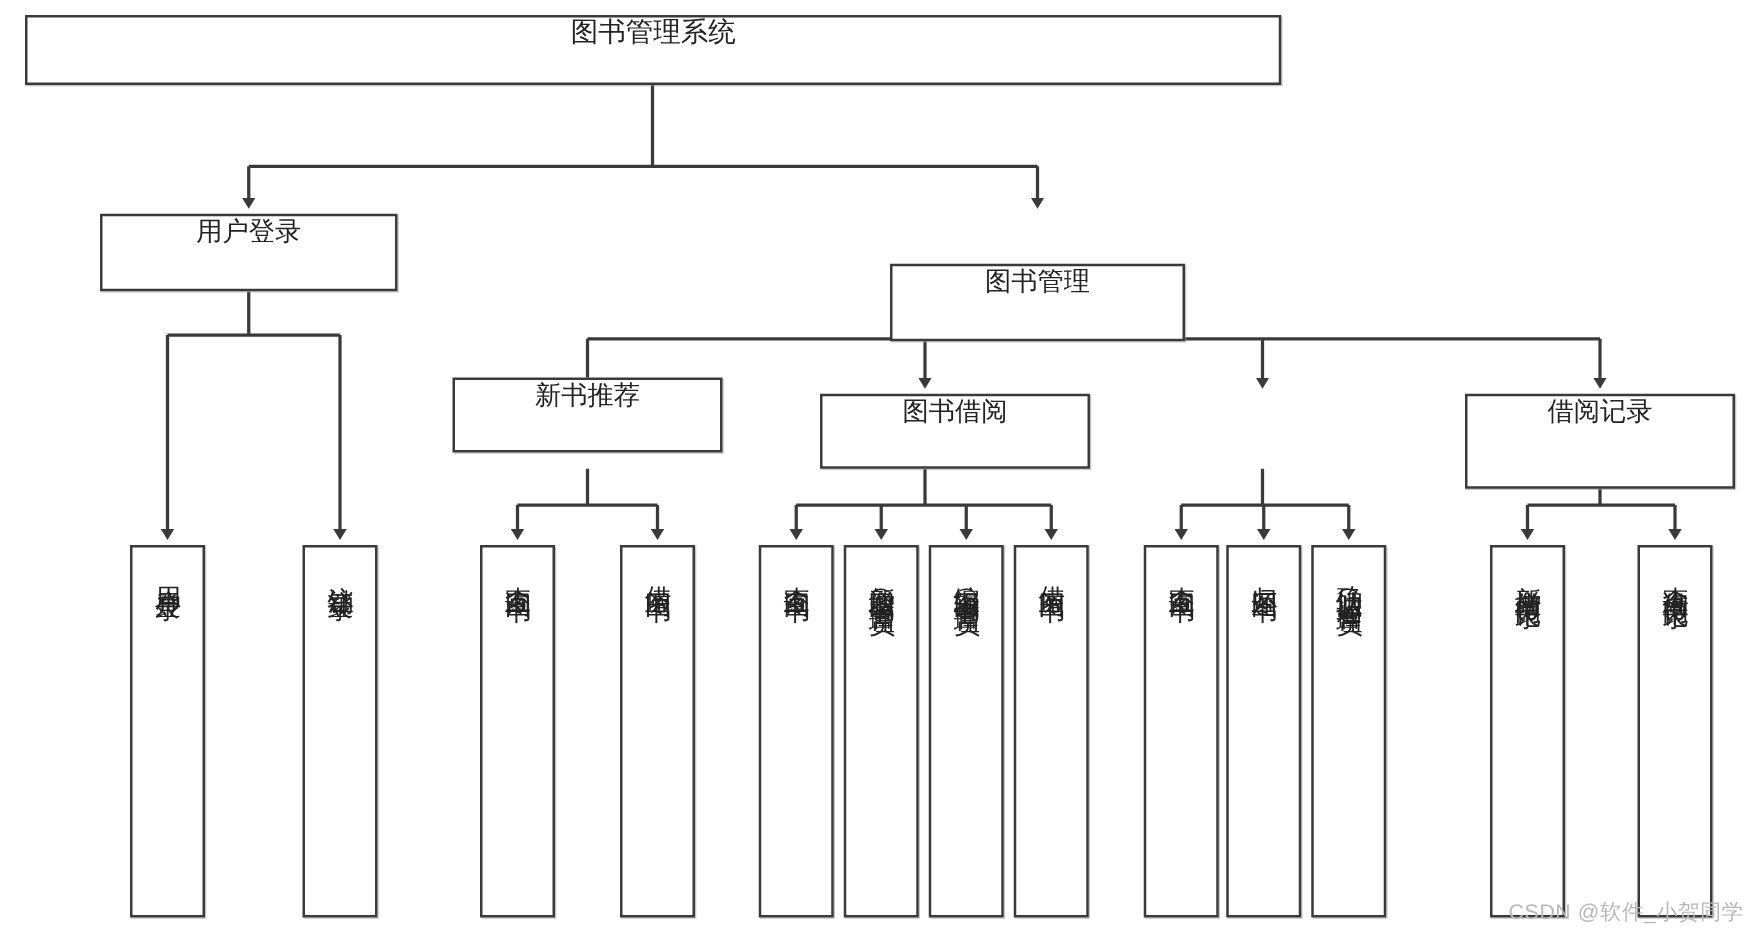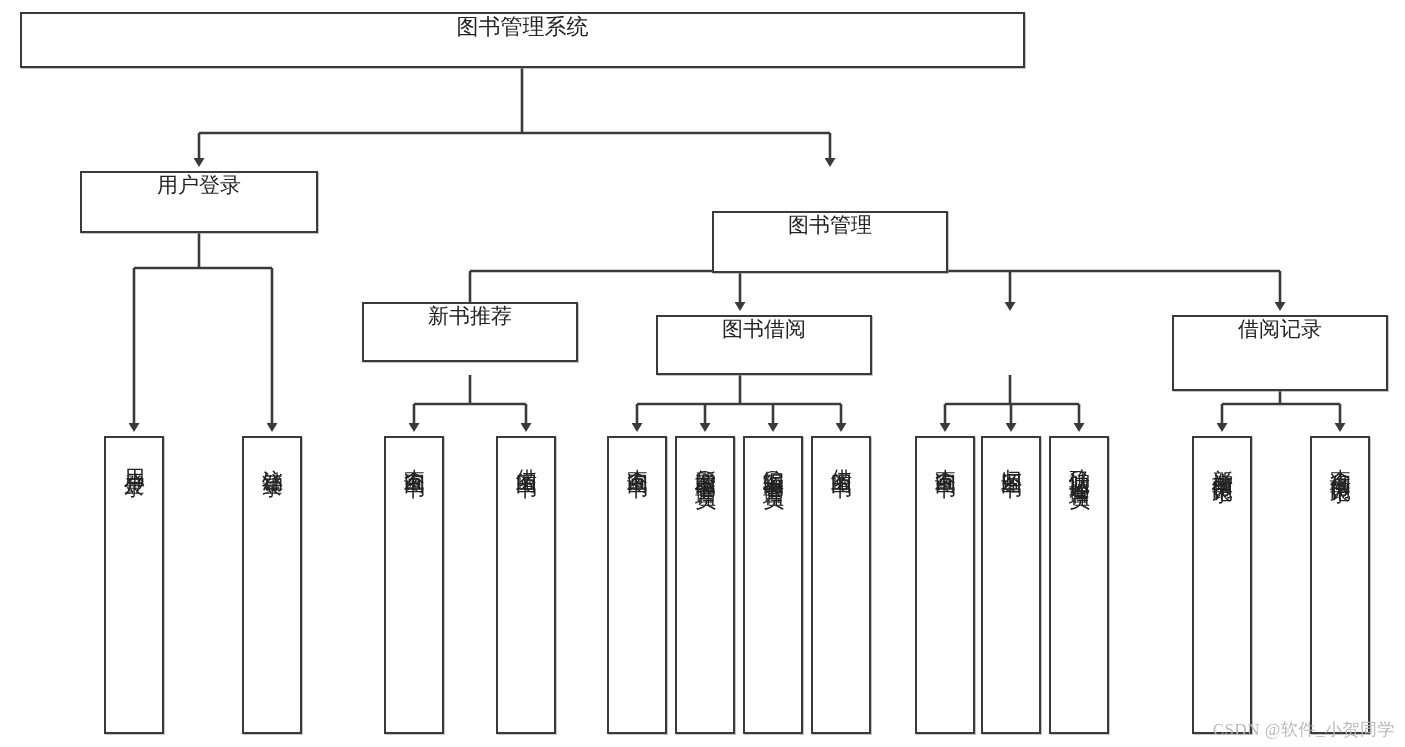--- a/index.html
+++ b/index.html
@@ -62,21 +62,21 @@
     white-space: nowrap;
   }
   .watermark {
     position: absolute;
     right: 10px;
     bottom: 6px;
     font-size: 17px;
     color: #b9b9b9;
     letter-spacing: 0.5px;
     white-space: nowrap;
-    font-family: Liberation Serif, serif;
+    font-family: Liberation Sans, sans-serif;
     margin-top: 44px;
   }
 </style>
 </head>
 <body>
 
 <div id="canvas">
 
   <svg class="edges" viewBox="0 0 1405 747" xmlns="http://www.w3.org/2000/svg">
     <defs>

